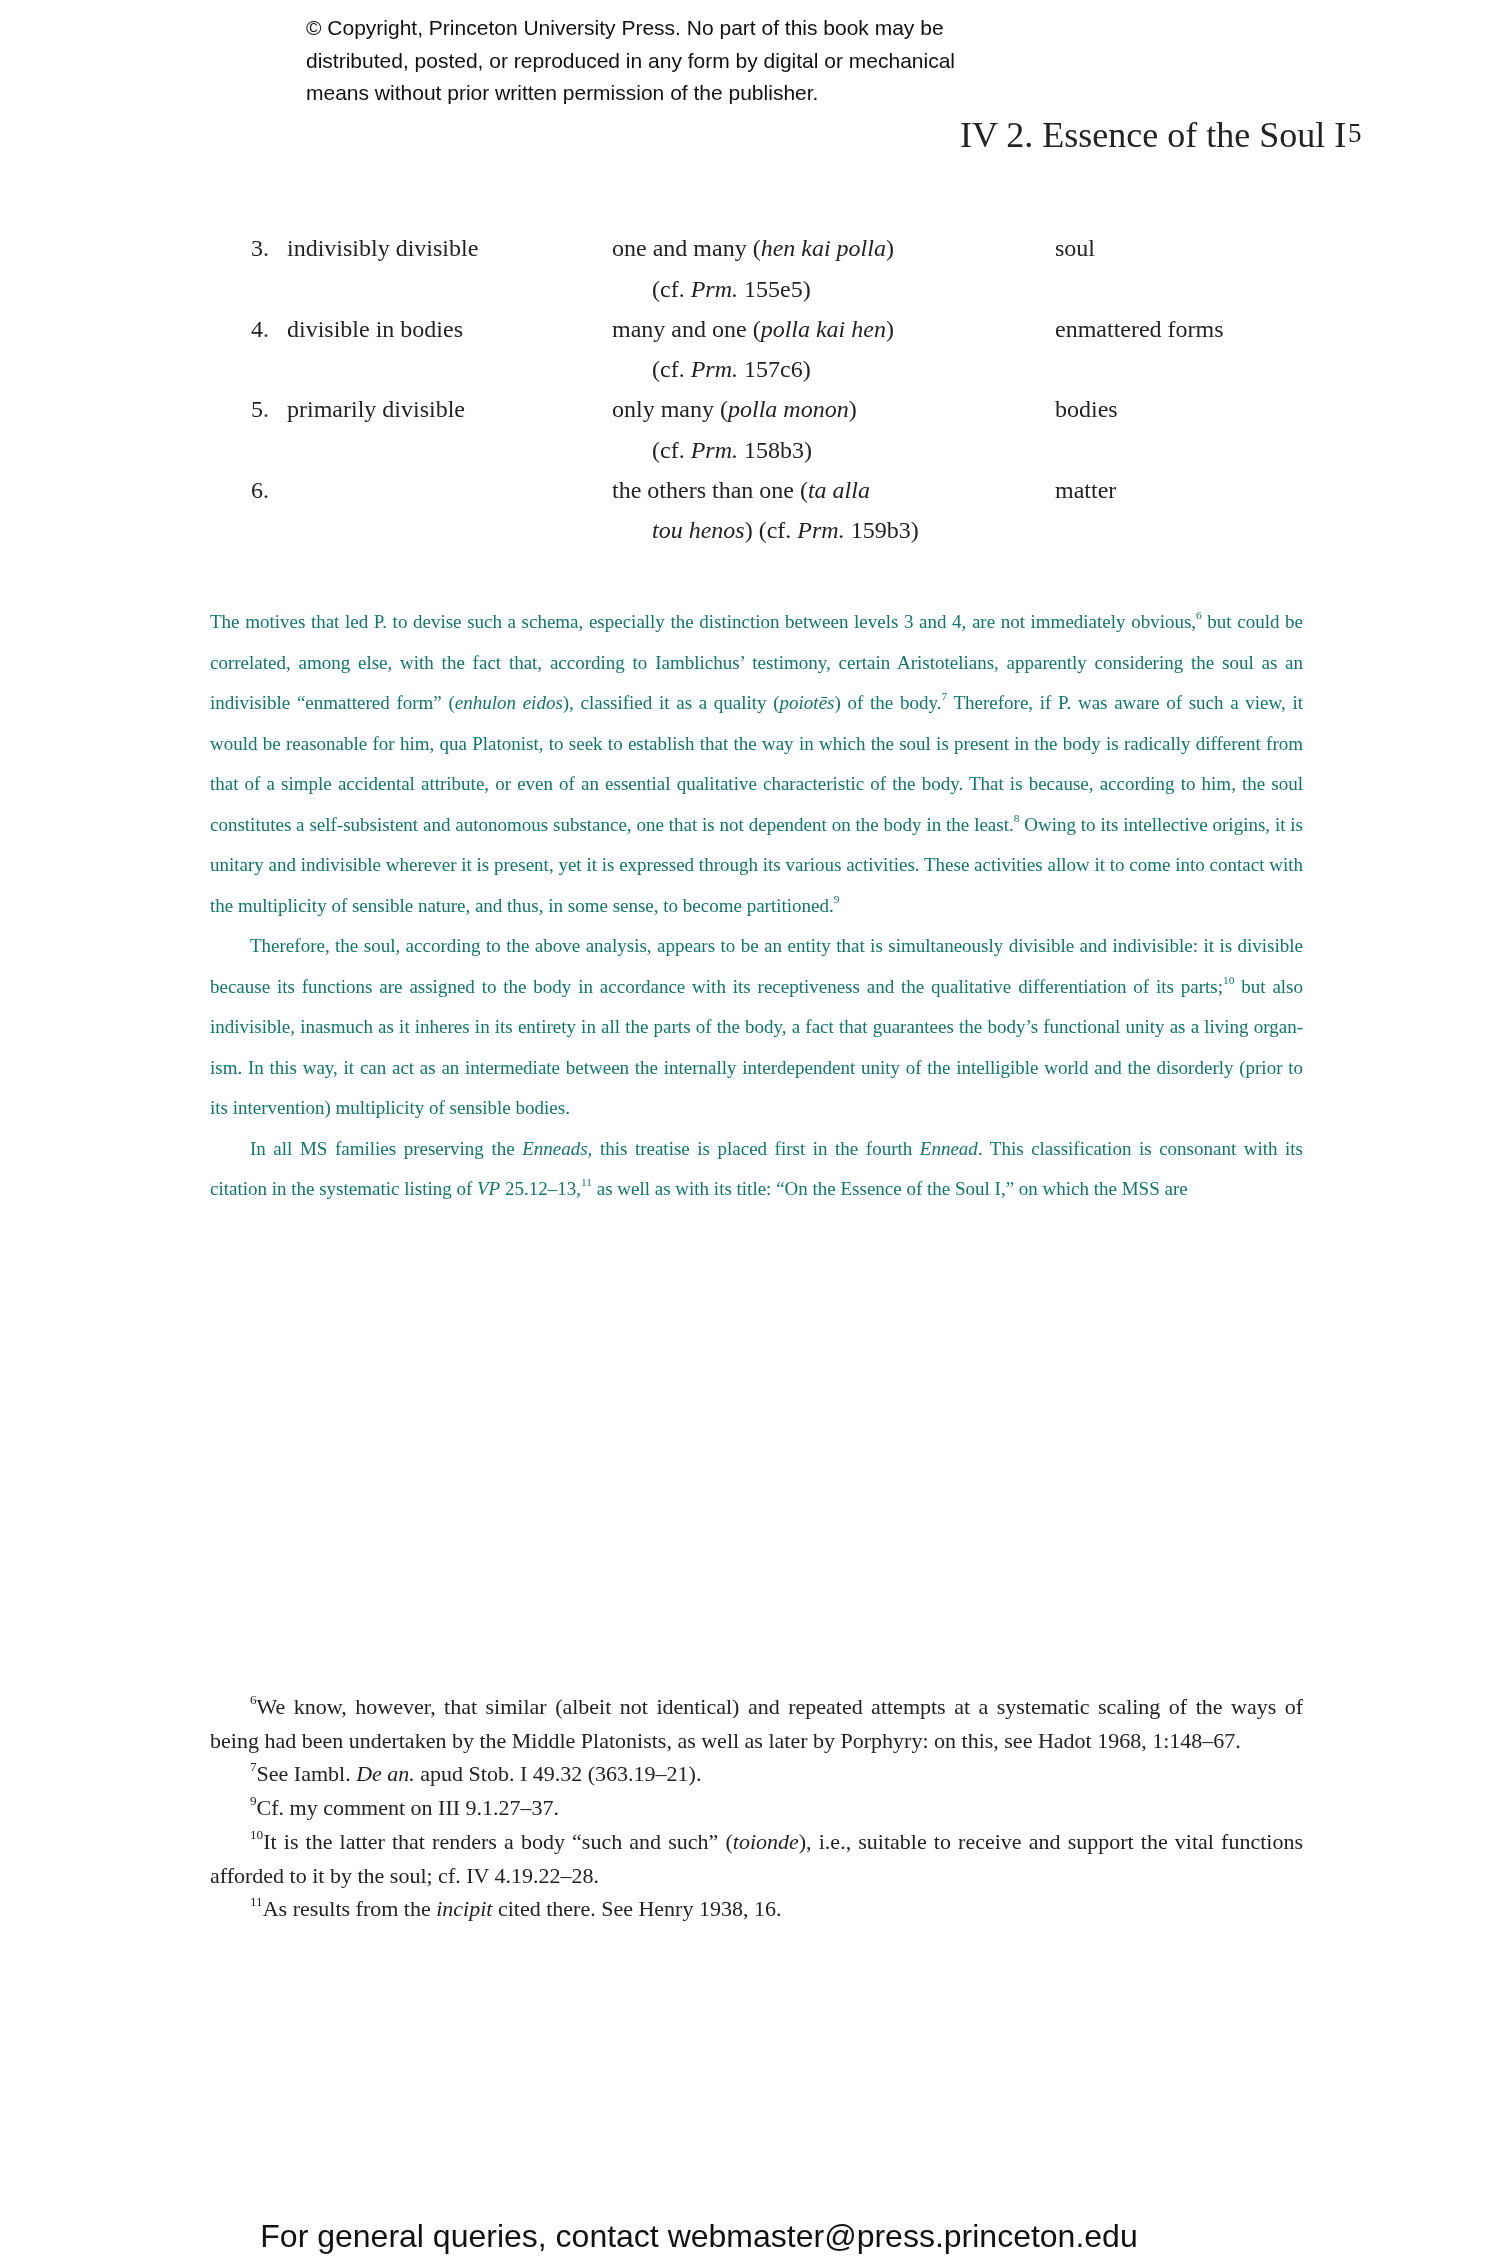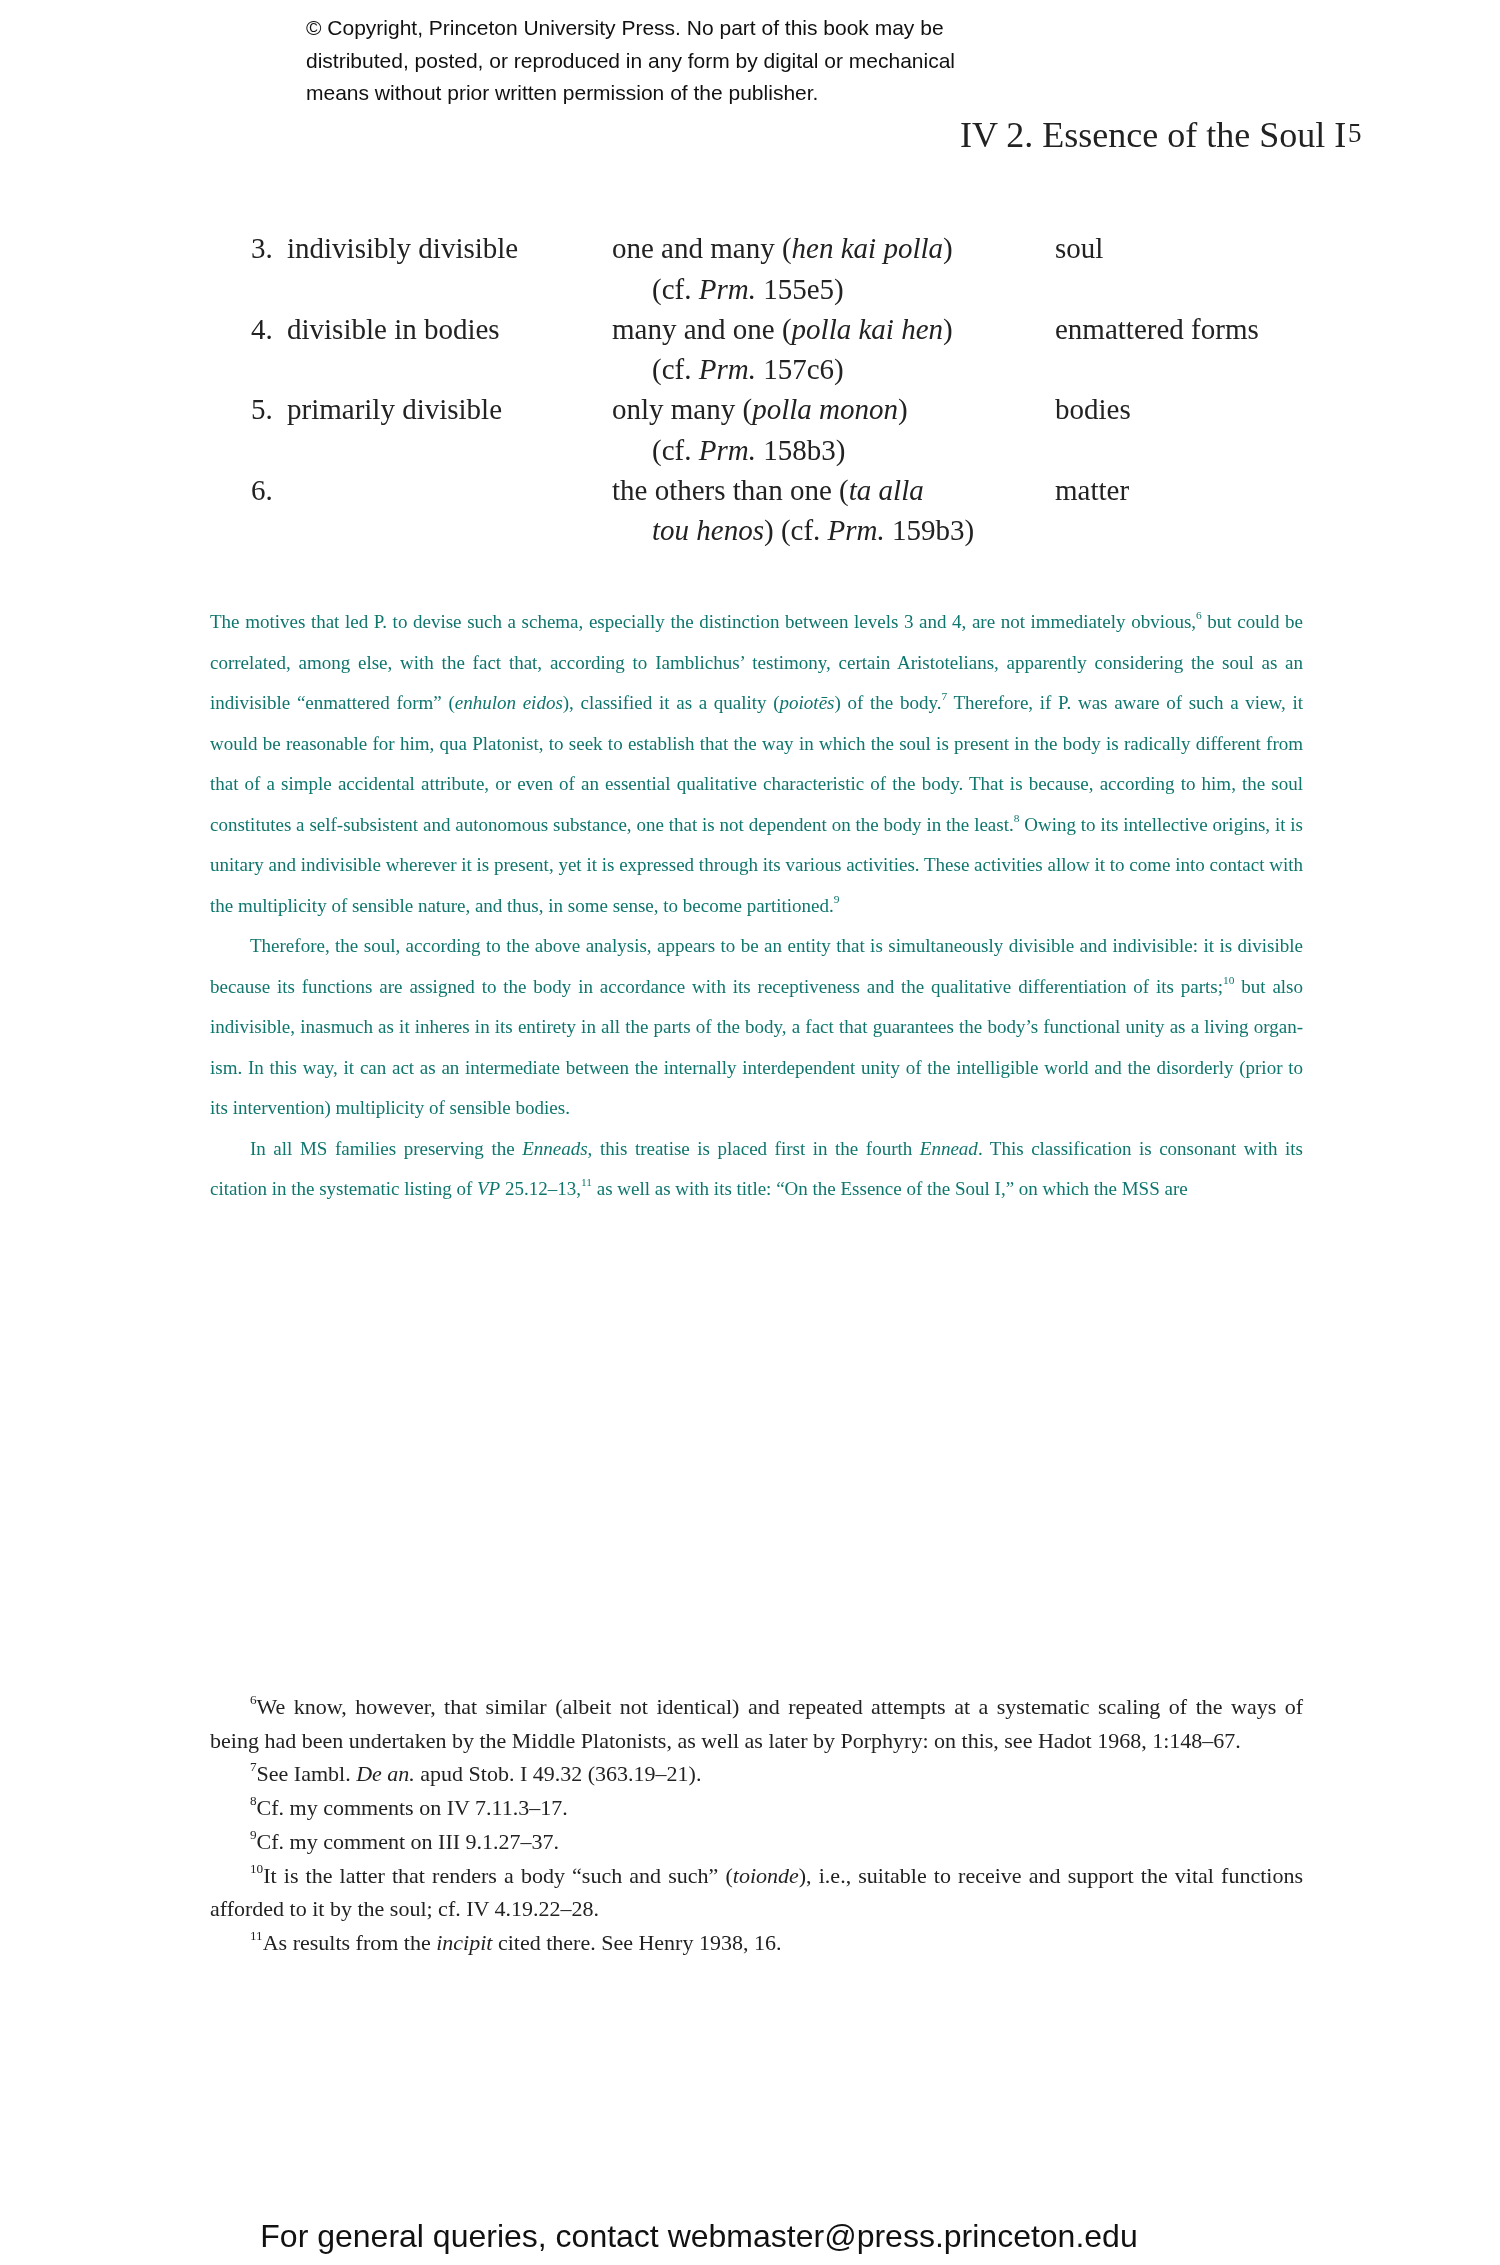--- a/index.html
+++ b/index.html
@@ -3,21 +3,21 @@
 <meta charset="utf-8">
 <style>
   html, body { margin: 0; padding: 0; background: #ffffff; }
   body { width: 1500px; height: 2265px; position: relative; overflow: hidden; color: #1a1a1a; }
   .sans { font-family: "Liberation Sans", sans-serif; }
   .serif { font-family: "Liberation Serif", serif; }
   .copyright { position: absolute; left: 306px; top: 12px; width: 900px; font-size: 21px; line-height: 32.5px; color: #111; }
   .copyright div { white-space: nowrap; }
   .running-head { position: absolute; top: 114px; left: 960px; width: 350px; text-align: right; font-size: 36px; color: #222; white-space: nowrap; }
   .page-num { position: absolute; top: 118px; left: 1348px; font-size: 27px; color: #222; }
-  .levels { position: absolute; left: 251px; top: 228px; width: 1100px; font-size: 29px; color: #222; }
+  .levels { position: absolute; left: 251px; top: 228px; width: 1100px; font-size: 24px; color: #222; }
   .level-row { position: relative; height: 80.5px; }
   .level-row .c1 { position: absolute; left: 0; top: 0; white-space: nowrap; }
   .level-row .c1 .num { display: inline-block; width: 36px; }
   .level-row .c2 { position: absolute; left: 361px; top: 0; white-space: nowrap; line-height: 40.5px; }
   .level-row .c2 .cont { display: block; padding-left: 40px; }
   .level-row .c3 { position: absolute; left: 804px; top: 0; white-space: nowrap; text-align: center; }
   .level-row .c1, .level-row .c3 { line-height: 40.5px; }
   .body-text { position: absolute; left: 210px; top: 602px; width: 1093px; font-size: 19px; line-height: 40.5px; text-align: justify; color: #0f766e; }
   .body-text p { margin: 0; }
   .body-text p.indent { text-indent: 40px; }
@@ -76,19 +76,18 @@
 
 <div class="body-text serif">
   <p><span>The motives that led P. to devise such a schema, especially the distinction between levels 3 and 4, are not immediately obvious,</span><sup>6</sup><span> but could be correlated, among else, with the fact that, according to Iamblichus’ testimony, certain Aristotelians, apparently considering the soul as an indivisible “enmattered form” (</span><i>enhulon eidos</i><span>), classified it as a quality (</span><i>poi­otēs</i><span>) of the body.</span><sup>7</sup><span> Therefore, if P. was aware of such a view, it would be reasonable for him, qua Platonist, to seek to establish that the way in which the soul is present in the body is radically different from that of a simple accidental attribute, or even of an essen­tial qualitative characteristic of the body. That is because, according to him, the soul con­stitutes a self-subsistent and autonomous substance, one that is not dependent on the body in the least.</span><sup>8</sup><span> Owing to its intellective origins, it is unitary and indivisible wherever it is present, yet it is expressed through its various activities. These activities allow it to come into contact with the multiplicity of sensible nature, and thus, in some sense, to become partitioned.</span><sup>9</sup></p>
   <p class="indent"><span>Therefore, the soul, according to the above analysis, appears to be an entity that is simultaneously divisible and indivisible: it is divisible because its functions are as­signed to the body in accordance with its receptiveness and the qualitative differen­tiation of its parts;</span><sup>10</sup><span> but also indivisible, inasmuch as it inheres in its entirety in all the parts of the body, a fact that guarantees the body’s functional unity as a living organ­ism. In this way, it can act as an intermediate between the internally interdependent unity of the intelligible world and the disorderly (prior to its intervention) multi­plicity of sensible bodies.</span></p>
   <p class="indent"><span>In all MS families preserving the </span><i>Enneads</i><span>, this treatise is placed first in the fourth </span><i>En­nead</i><span>. This classification is consonant with its citation in the systematic listing of </span><i>VP</i><span> 25.12–13,</span><sup>11</sup><span> as well as with its title: “On the Essence of the Soul I,” on which the MSS are</span></p>
 </div>
 
 <div class="footnotes serif">
   <p><sup>6</sup><span>We know, however, that similar (albeit not identical) and repeated attempts at a systematic scaling of the ways of being had been undertaken by the Middle Platonists, as well as later by Porphyry: on this, see Hadot 1968, 1:148–67.</span></p>
   <p><sup>7</sup><span>See Iambl. </span><i>De an.</i><span> apud Stob. I 49.32 (363.19–21).</span></p>
-  <p><sup>8</sup><span>Cf. my comments on IV 7.11.3–17.</span></p>
   <p><sup>9</sup><span>Cf. my comment on III 9.1.27–37.</span></p>
   <p><sup>10</sup><span>It is the latter that renders a body “such and such” (</span><i>toionde</i><span>), i.e., suitable to receive and support the vital functions afforded to it by the soul; cf. IV 4.19.22–28.</span></p>
   <p><sup>11</sup><span>As results from the </span><i>incipit</i><span> cited there. See Henry 1938, 16.</span></p>
 </div>
 
 <div class="footer sans"><span>For general queries, contact webmaster@press.princeton.edu</span></div>
 
 </body></html>

